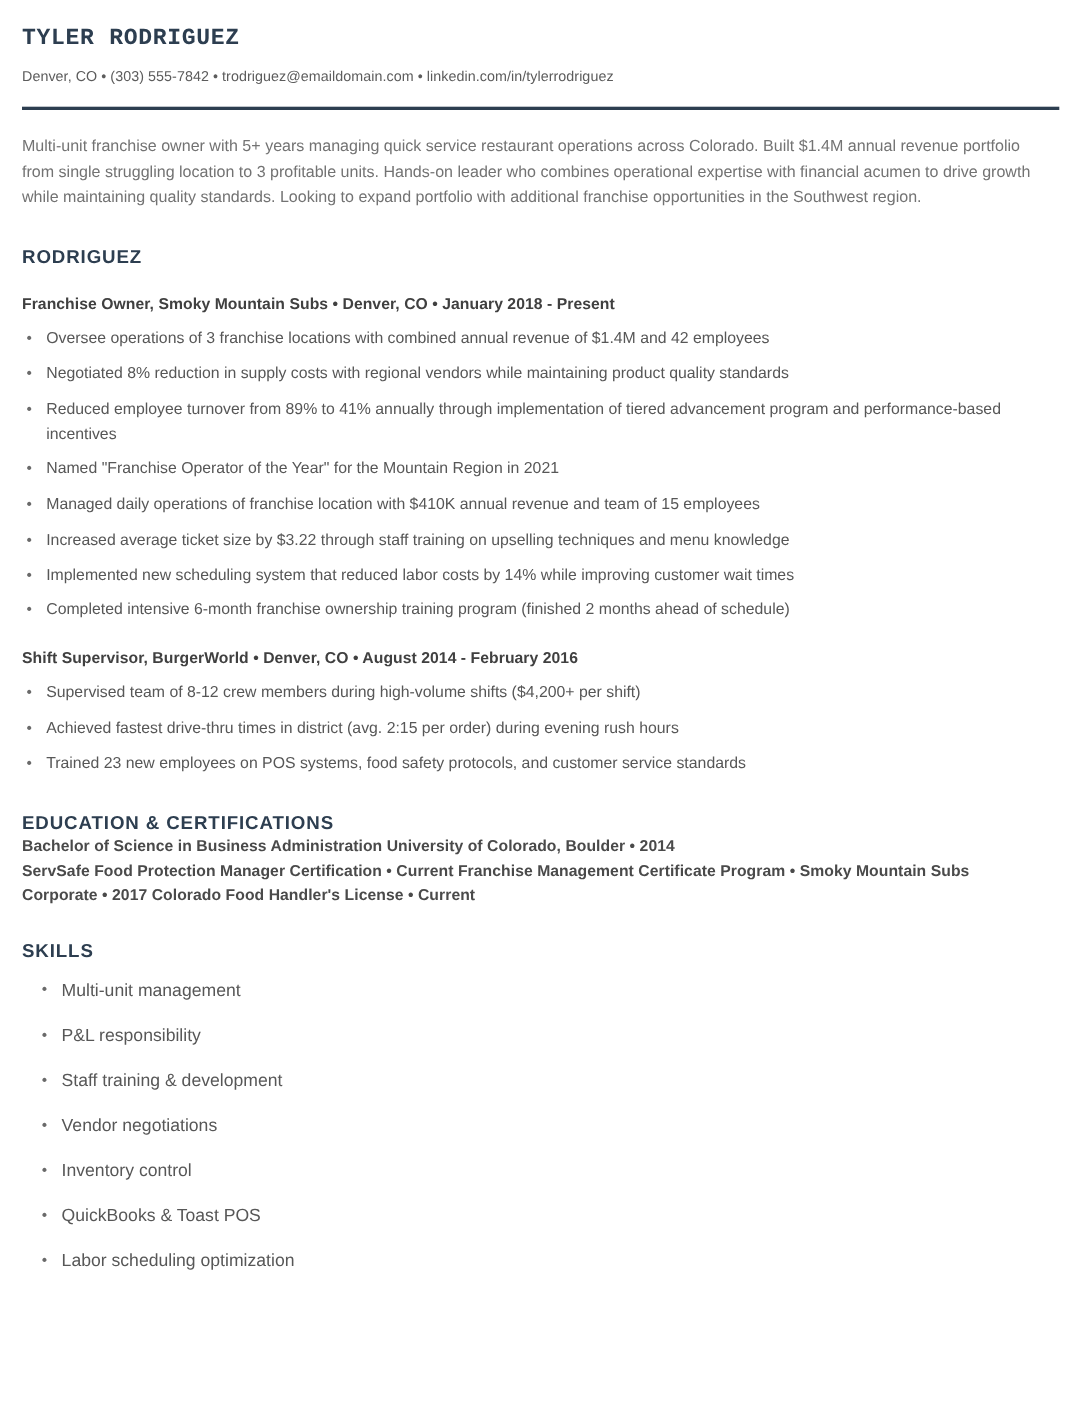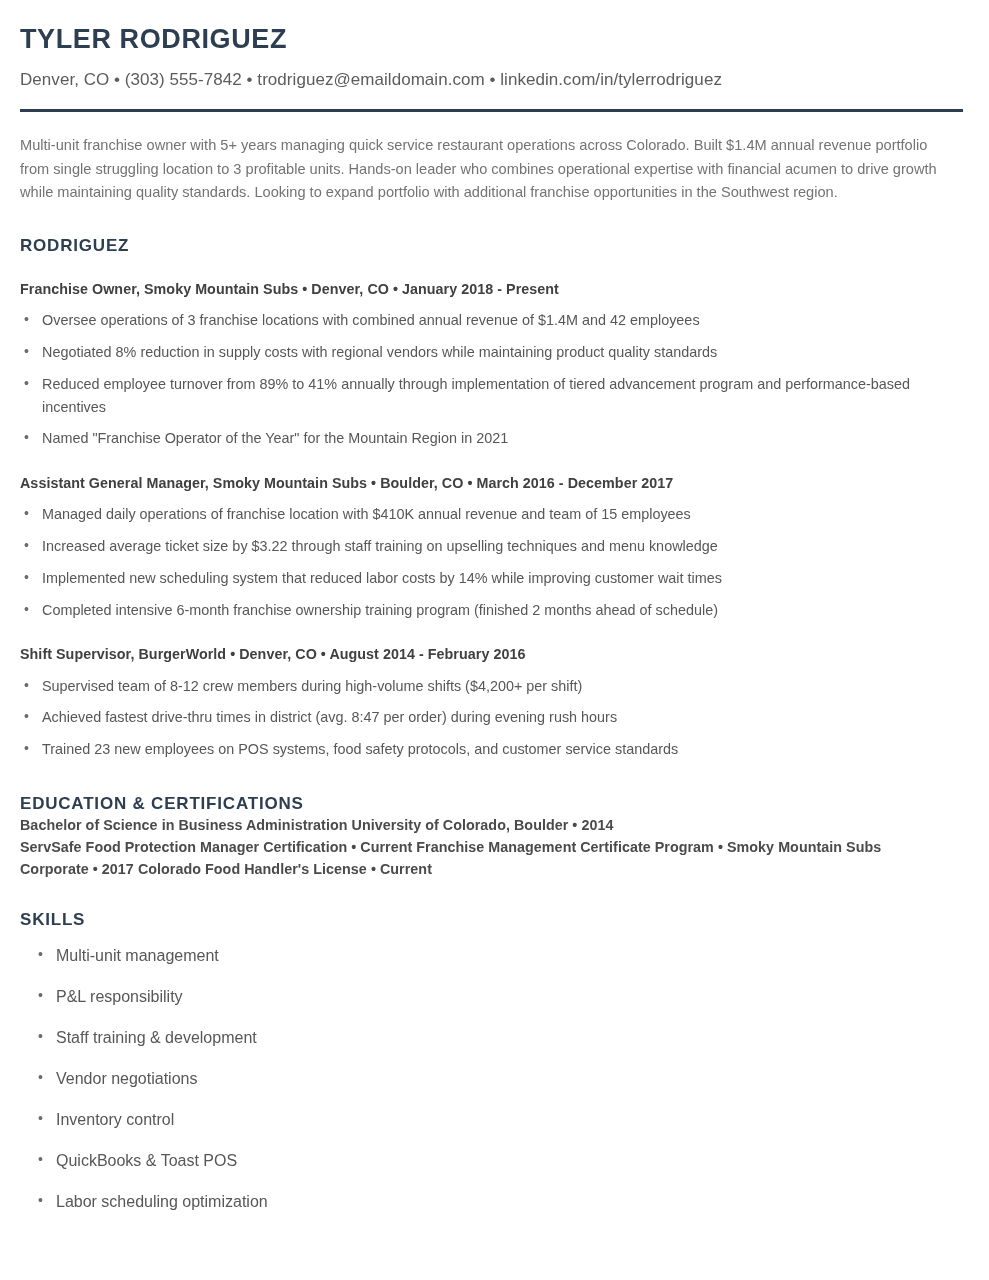--- a/index.html
+++ b/index.html
@@ -18,29 +18,30 @@
     width: 989px;
     min-height: 1280px;
     box-sizing: border-box;
     padding: 18px 26px 0 20px;
     background: #ffffff;
     overflow: hidden;
   }
 
   
   .name {
-    font-size: 27px;
+    font-size: 21px;
     font-weight: bold;
     letter-spacing: 0.6px;
     color: #2d3e50;
     margin: 6px 0 0 0;
     line-height: 1.15;
+    font-family: Liberation Mono, monospace;
   }
   .contact {
-    font-size: 17px;
+    font-size: 13px;
     color: #5c5c5c;
     margin-top: 14px;
     letter-spacing: 0.05px;
     line-height: 1.3;
   }
   .header-rule {
     height: 3px;
     background: #2d3e50;
     margin: 18px 26px 0 0;
     width: 943px;
@@ -154,34 +155,33 @@
       <div class="job-title">Franchise Owner, Smoky Mountain Subs • Denver, CO • January 2018 - Present</div>
       <ul class="bullets">
         <li>Oversee operations of 3 franchise locations with combined annual revenue of $1.4M and 42 employees</li>
         <li>Negotiated 8% reduction in supply costs with regional vendors while maintaining product quality standards</li>
         <li>Reduced employee turnover from 89% to 41% annually through implementation of tiered advancement program and performance-based incentives</li>
         <li>Named "Franchise Operator of the Year" for the Mountain Region in 2021</li>
       </ul>
     </div>
 
     <div class="job">
-      <div class="job-title">Assistant General Manager, Smoky Mountain Subs • Boulder, CO • March 2016 - December 2017</div>
       <ul class="bullets">
         <li>Managed daily operations of franchise location with $410K annual revenue and team of 15 employees</li>
         <li>Increased average ticket size by $3.22 through staff training on upselling techniques and menu knowledge</li>
         <li>Implemented new scheduling system that reduced labor costs by 14% while improving customer wait times</li>
         <li>Completed intensive 6-month franchise ownership training program (finished 2 months ahead of schedule)</li>
       </ul>
     </div>
 
     <div class="job">
       <div class="job-title">Shift Supervisor, BurgerWorld • Denver, CO • August 2014 - February 2016</div>
       <ul class="bullets">
         <li>Supervised team of 8-12 crew members during high-volume shifts ($4,200+ per shift)</li>
-        <li>Achieved fastest drive-thru times in district (avg. 8:47 per order) during evening rush hours</li>
+        <li>Achieved fastest drive-thru times in district (avg. 2:15 per order) during evening rush hours</li>
         <li>Trained 23 new employees on POS systems, food safety protocols, and customer service standards</li>
       </ul>
     </div>
   </div>
 
   <h2 class="section-heading edu-heading">EDUCATION &amp; CERTIFICATIONS</h2>
 
   <div>
     <div class="edu-line">Bachelor of Science in Business Administration University of Colorado, Boulder • 2014</div>
     <div class="edu-line">ServSafe Food Protection Manager Certification • Current Franchise Management Certificate Program • Smoky Mountain Subs Corporate • 2017 Colorado Food Handler's License • Current</div>

